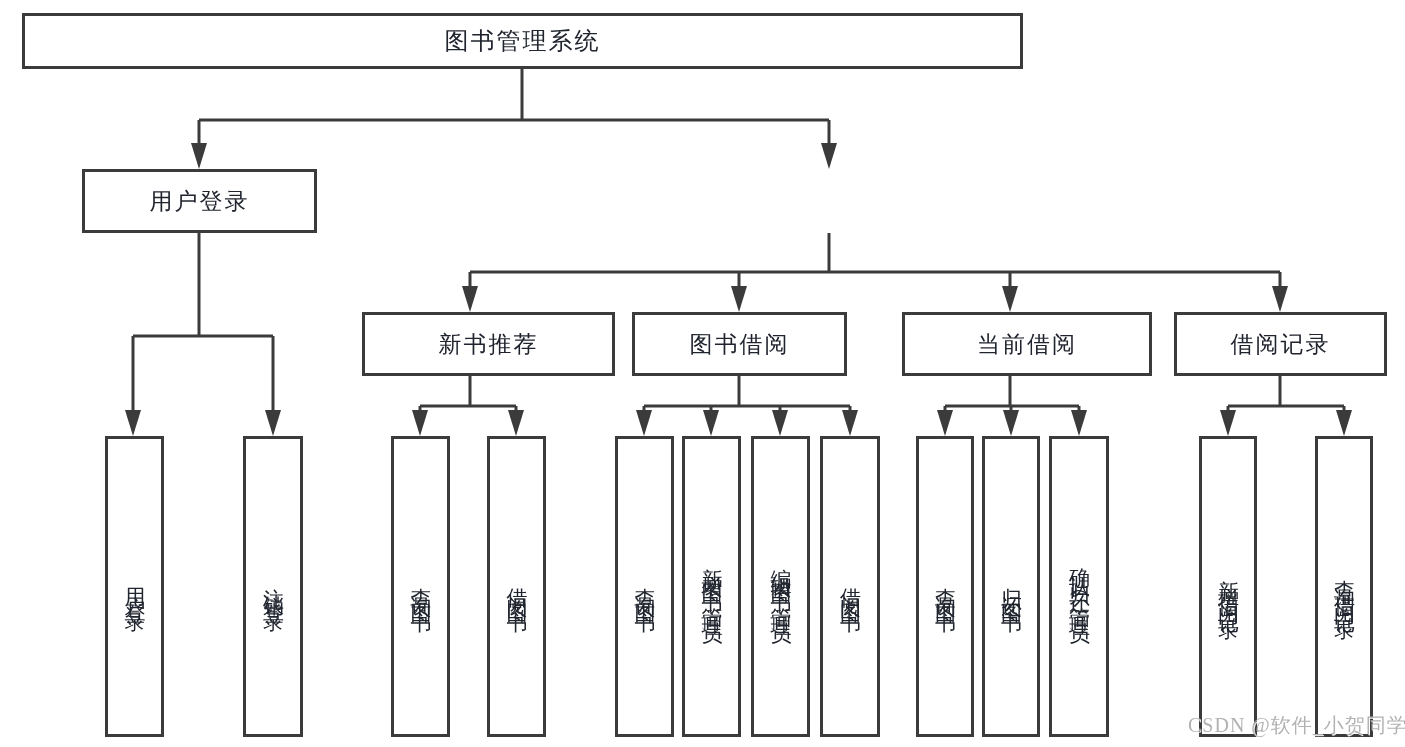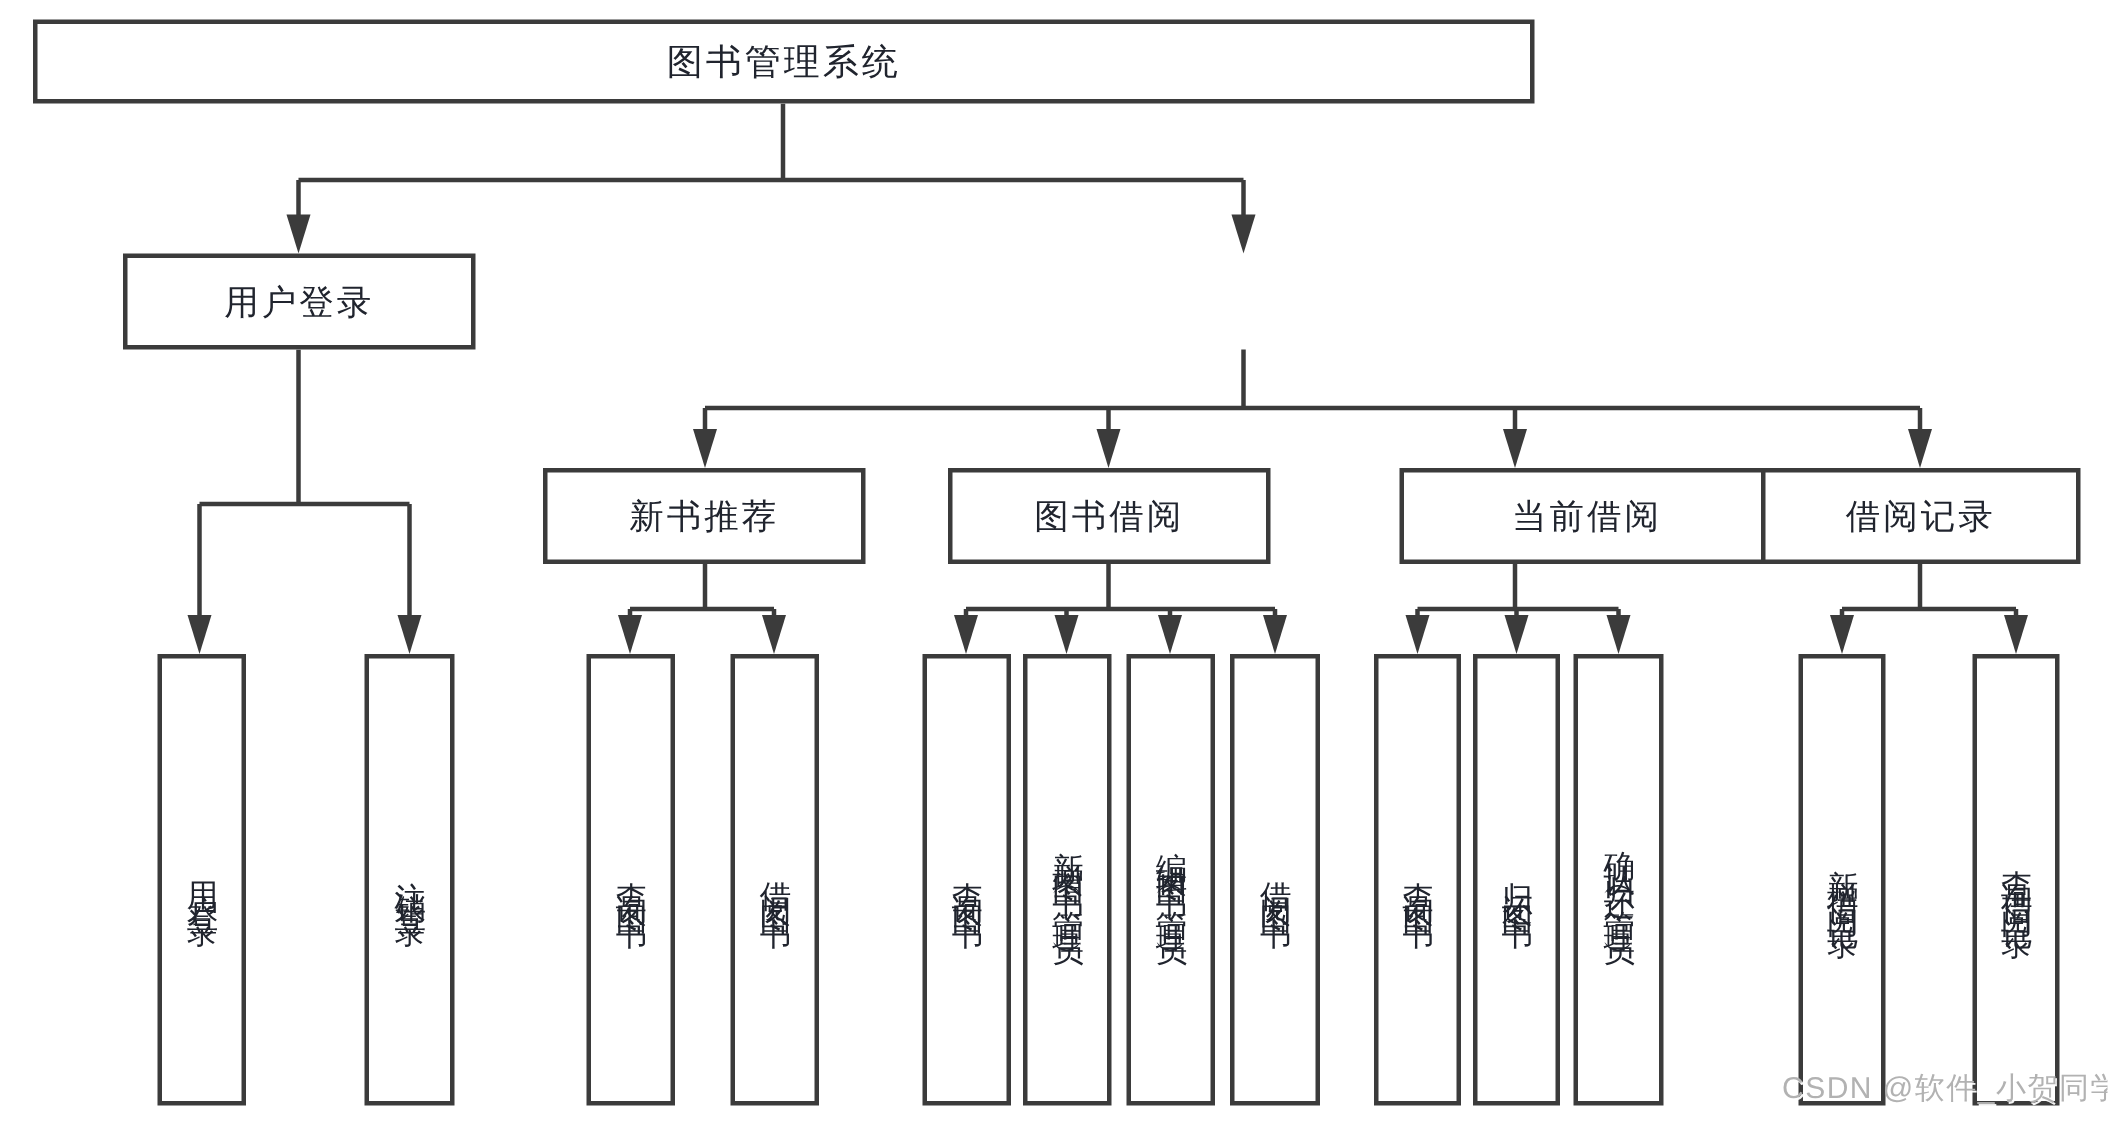--- a/index.html
+++ b/index.html
@@ -1,20 +1,20 @@
 <!DOCTYPE html>
 <html><head>
 <meta charset="utf-8">
 <style>
   html,body{margin:0;padding:0;background:#ffffff;}
   body{
     width:1405px;height:747px;position:relative;overflow:hidden;
     font-family:"Liberation Sans","DejaVu Sans",sans-serif;
   }
-  .stage{position:absolute;left:0;top:0;width:1405px;height:747px;}
+  .stage{position:absolute;left:0;top:0;width:1405px;height:747px;font-family:Liberation Serif, serif;}
   svg.connectors{position:absolute;left:0;top:0;pointer-events:none;}
   .node{
     position:absolute;box-sizing:border-box;
     border:3px solid #3b3b3b;background:#ffffff;
     display:flex;align-items:center;justify-content:center;
     color:#20242e;
   }
   .h-node{font-size:23px;letter-spacing:2px;font-weight:400;}
   .root-node{font-size:24px;}
   .v-node{
@@ -109,23 +109,23 @@
       <path class="cline" d="M1344,406 V414"></path>
       <polygon class="ahead" points="1228,436 1220,410 1236,410"></polygon>
       <polygon class="ahead" points="1344,436 1336,410 1352,410"></polygon>
     </g>
   </svg>
 
   <div class="node h-node root-node" style="left:22px;top:13px;width:1001px;height:56px;">图书管理系统</div>
 
   <div class="node h-node" style="left:82px;top:169px;width:235px;height:64px;">用户登录</div>
 
-  <div class="node h-node" style="left:362px;top:312px;width:215px;height:64px;">新书推荐</div>
+  <div class="node h-node" style="left:362px;top:312px;width:253px;height:64px;">新书推荐</div>
   <div class="node h-node" style="left:632px;top:312px;width:215px;height:64px;">图书借阅</div>
-  <div class="node h-node" style="left:933px;top:312px;width:250px;height:64px;">当前借阅</div>
+  <div class="node h-node" style="left:902px;top:312px;width:250px;height:64px;">当前借阅</div>
   <div class="node h-node" style="left:1174px;top:312px;width:213px;height:64px;">借阅记录</div>
 
   <div class="node v-node" style="left:105px;top:436px;width:59px;height:301px;">用户登录</div>
   <div class="node v-node" style="left:243px;top:436px;width:60px;height:301px;">注销登录</div>
 
   <div class="node v-node" style="left:391px;top:436px;width:59px;height:301px;">查询图书</div>
   <div class="node v-node" style="left:487px;top:436px;width:59px;height:301px;">借阅图书</div>
 
   <div class="node v-node" style="left:615px;top:436px;width:59px;height:301px;">查询图书</div>
   <div class="node v-node" style="left:682px;top:436px;width:59px;height:301px;">新增图书（管理员）</div>

